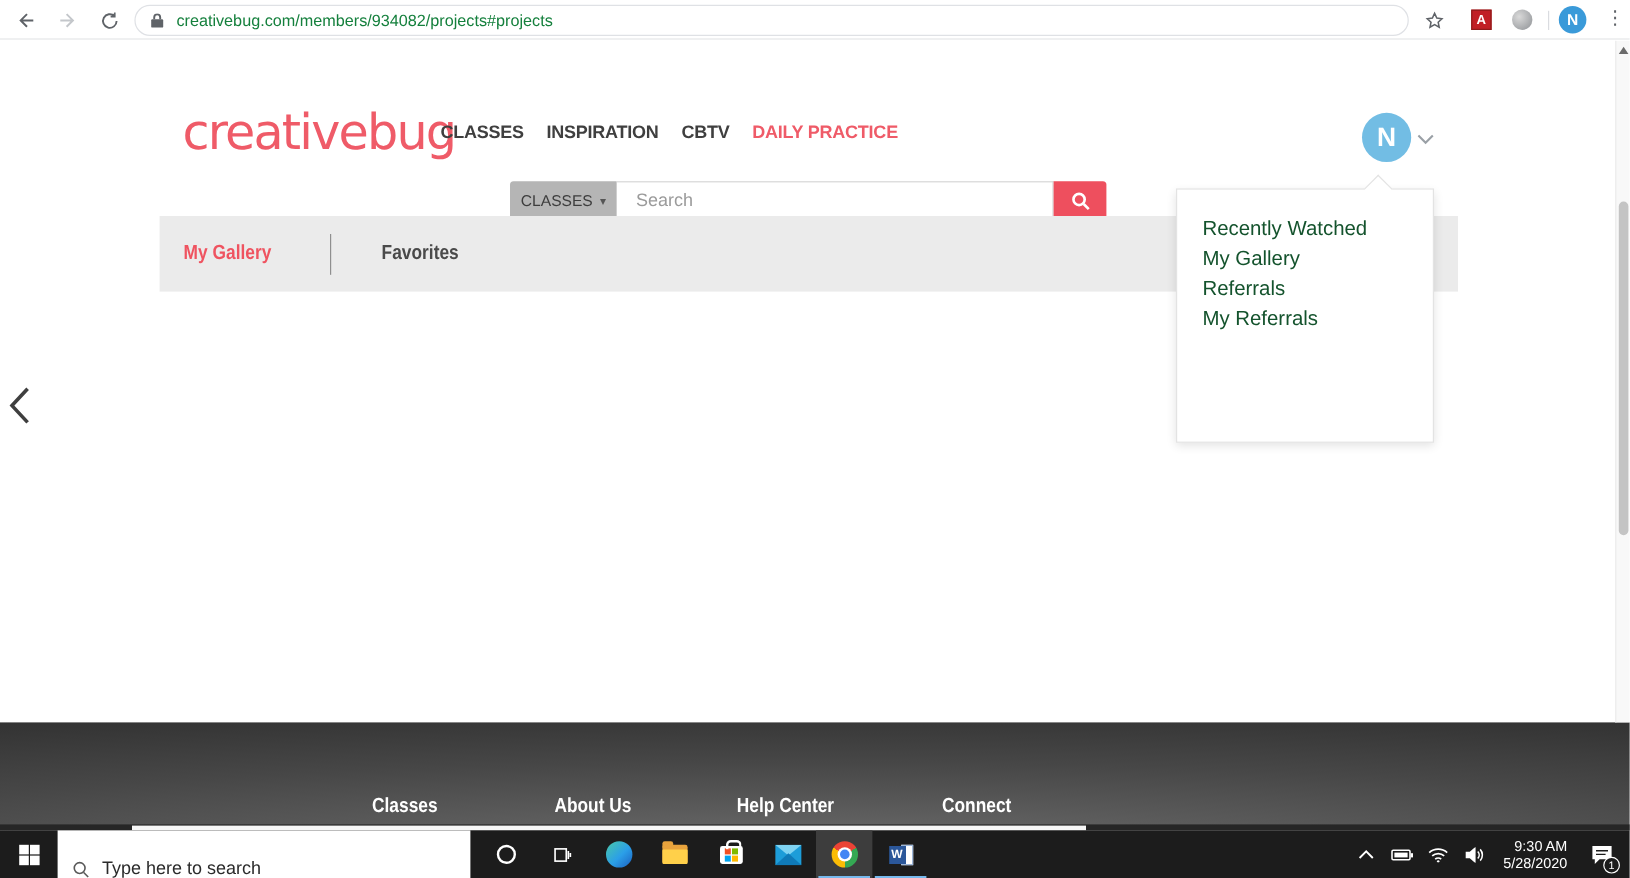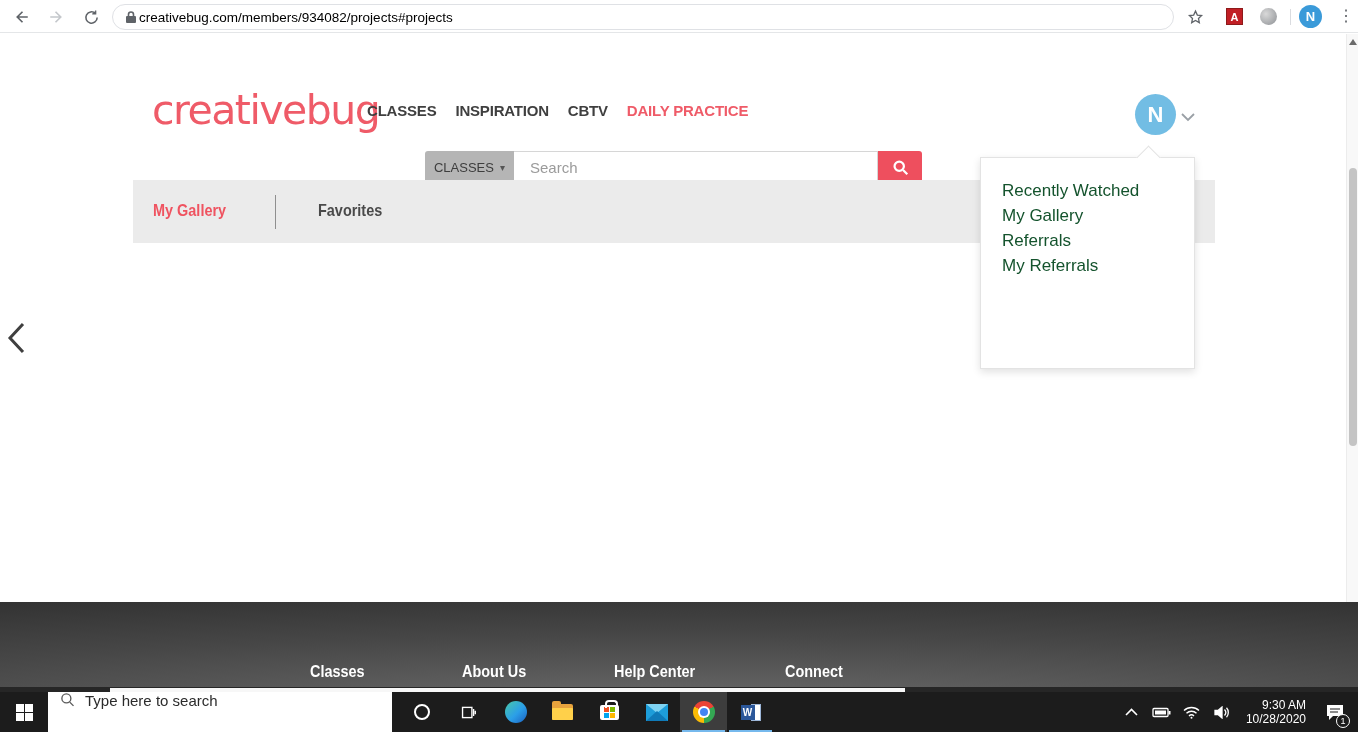--- a/index.html
+++ b/index.html
@@ -7,21 +7,21 @@
     font-family:"Liberation Sans", sans-serif; background:#fff; }
 
   
   .browser-bar { position:absolute; top:0; left:0; width:1358px; height:33px;
     background:#fff; border-bottom:1px solid #e4e6e8; }
   .nav-ic { position:absolute; top:4px; width:26px; height:26px; display:flex;
     align-items:center; justify-content:center; cursor:pointer; }
   .url-pill { position:absolute; left:112px; top:4px; width:1062px; height:26px;
     border:1px solid #dfe1e5; border-radius:13px; background:#fff;
     display:flex; align-items:center; padding-left:12px; }
-  .url-text { font-size:13.5px; color:#000000; margin-left:2px; }
+  .url-text { font-size:13.5px; color:#15803d; margin-left:10px; }
   .ext-acrobat { position:absolute; left:1226px; top:8px; width:17px; height:17px;
     background:#c11f25; border:1px solid #8e1a1a; display:flex; align-items:center;
     justify-content:center; color:#fff; font-size:11px; font-weight:bold; cursor:pointer;}
   .ext-circle { position:absolute; left:1260px; top:8px; width:17px; height:17px;
     border-radius:50%; background:radial-gradient(circle at 35% 35%, #d9d9d9, #8d9094); cursor:pointer;}
   .chrome-sep { position:absolute; left:1290px; top:9px; width:1px; height:16px; background:#dadce0; }
   .chrome-avatar { position:absolute; left:1299px; top:5px; width:23px; height:23px;
     border-radius:50%; background:#3a9ad9; color:#fff; font-size:13px; font-weight:bold;
     display:flex; align-items:center; justify-content:center; cursor:pointer; }
   .dots { position:absolute; left:1338px; top:5px; font-size:16px; color:#5f6368;
@@ -100,21 +100,21 @@
     border-bottom:6px solid #6b6b6b; cursor:pointer; }
   .scroll-thumb { position:absolute; top:134px; left:2px; width:8px; height:278px;
     background:#c4c4c4; border-radius:4px; cursor:pointer; }
 
   
   .taskbar { position:absolute; left:0; top:692px; width:1358px; height:40px;
     background:#1c1c1c; display:flex; align-items:stretch; }
   .tb-btn { width:48px; display:flex; align-items:center; justify-content:center; cursor:pointer; }
   .win-logo { display:grid; grid-template-columns:8px 8px; grid-template-rows:8px 8px; gap:1px; }
   .win-logo div { background:#fff; }
-  .tb-search { width:344px; background:#fff; display:flex; align-items:flex-start;
+  .tb-search { width:344px; background:#fff; display:flex; align-items:flex-end;
     padding-left:12px; gap:10px; cursor:text; }
   .tb-search span { font-size:15px; color:#2b2b2b; }
   .tb-slot { width:47px; display:flex; align-items:center; justify-content:center;
     cursor:pointer; position:relative; }
   .tb-slot.active-app { background:#3d3d3d; }
   .tb-slot .underline { position:absolute; bottom:0; left:2px; right:2px; height:2px; background:#76b9ed; }
   .cortana-ring { width:16px; height:16px; border:2px solid #fff; border-radius:50%; }
   .edge-ic { width:22px; height:22px; border-radius:50%;
     background:linear-gradient(135deg,#49c8a8 0%,#2b9fe8 55%,#1b60c0 100%); }
   .folder-ic { position:relative; width:21px; height:16px; }
@@ -346,21 +346,21 @@
     </div>
     <div class="tray-ic">
       <svg width="16" height="13" viewBox="0 0 16 13" fill="none" stroke="#fff" stroke-width="1.3">
         <path d="M1 4.5 h3 l4 -3.5 v11 l-4 -3.5 h-3 z" fill="#fff"></path>
         <path d="M10.5 3.5 a4.5 4.5 0 0 1 0 6"></path>
           <path d="M12.5 1.8 a7 7 0 0 1 0 9.4"></path>
         </svg>
     </div>
     <div class="clock">
       <div>9:30 AM</div>
-      <div>10/28/2020</div>
+      <div>5/28/2020</div>
     </div>
     <div class="action-center">
       <svg width="18" height="17" viewBox="0 0 18 17">
         <path d="M1 1 h16 v11 h-10 l-4 4 v-4 h-2 z" fill="#fff"></path>
         <path d="M4 5 h10 M4 8 h8" stroke="#1c1c1c" stroke-width="1.2"></path>
         </svg>
       <div class="ac-badge">1</div>
     </div>
   </div>
 </div>

